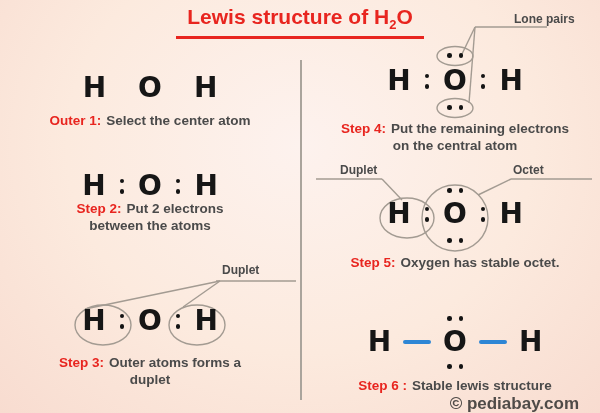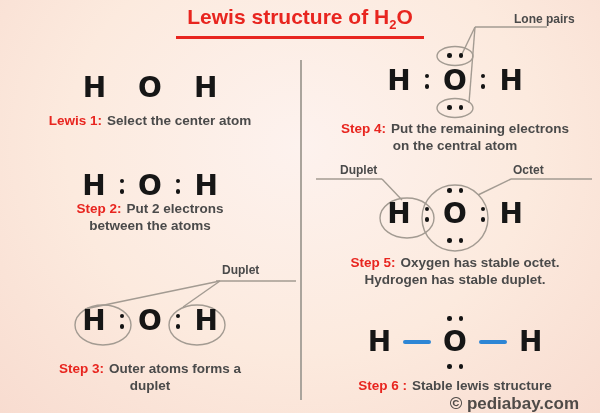--- a/index.html
+++ b/index.html
@@ -43,21 +43,21 @@
 
   <div class="divider"></div>
 
   <section class="step" style="left:30px; top:74px; width:240px;">
     <div class="mol-row gap-lg">
       <span class="atom">H</span>
       <span class="atom">O</span>
       <span class="atom">H</span>
     </div>
     <div class="caption" style="margin-top:10px;">
-      <div><span class="step-label">Lewis 1:</span><span>Select the center atom</span></div>
+      <div><span class="step-label">Outer 1:</span><span>Select the center atom</span></div>
     </div>
   </section>
 
   <section class="step" style="left:30px; top:172px; width:240px;">
     <div class="mol-row gap-md">
       <span class="atom">H</span>
       <span class="vpair">
           <i class="dot"></i>
           <i class="dot"></i>
         </span>
@@ -91,21 +91,21 @@
             <i class="dot"></i>
           </span>
         <span class="atom">O</span>
         <span class="vpair">
             <i class="dot"></i>
             <i class="dot"></i>
           </span>
         <span class="atom">H</span>
       </div>
     </div>
-    <div class="caption abs w240" style="left:0; top:92px;margin-top:6px;">
+    <div class="caption abs w240" style="left:0; top:92px;">
       <div><span class="step-label">Step 3:</span><span>Outer atoms forms a</span></div>
       <div>duplet</div>
     </div>
   </section>
 
   <section class="step" style="left:310px; top:10px; width:290px; height:150px;">
     <svg class="overlay" width="290" height="150" viewBox="0 0 290 150">
       <line x1="165" y1="17" x2="237" y2="17" stroke="#a39b92" stroke-width="1.4"></line>
       <line x1="165" y1="17" x2="152" y2="44" stroke="#a39b92" stroke-width="1.4"></line>
       <line x1="165" y1="17" x2="159" y2="93" stroke="#a39b92" stroke-width="1.4"></line>
@@ -171,21 +171,20 @@
           </span>
         <span class="atom">H</span>
       </div>
     </div>
     <span class="hpair float" style="top:80px;">
         <i class="dot"></i>
         <i class="dot"></i>
       </span>
     <div class="caption abs wfull" style="top:96px;">
       <div><span class="step-label">Step 5:</span><span>Oxygen has stable octet.</span></div>
-      <div>Hydrogen has stable duplet.</div>
     </div>
   </section>
 
   <section class="step" style="left:310px; top:308px; width:290px; height:105px;">
     <span class="hpair float" style="top:8px;">
         <i class="dot"></i>
         <i class="dot"></i>
       </span>
     <div class="abs wfull" style="top:20px;">
       <div class="mol-row gap-bond">

